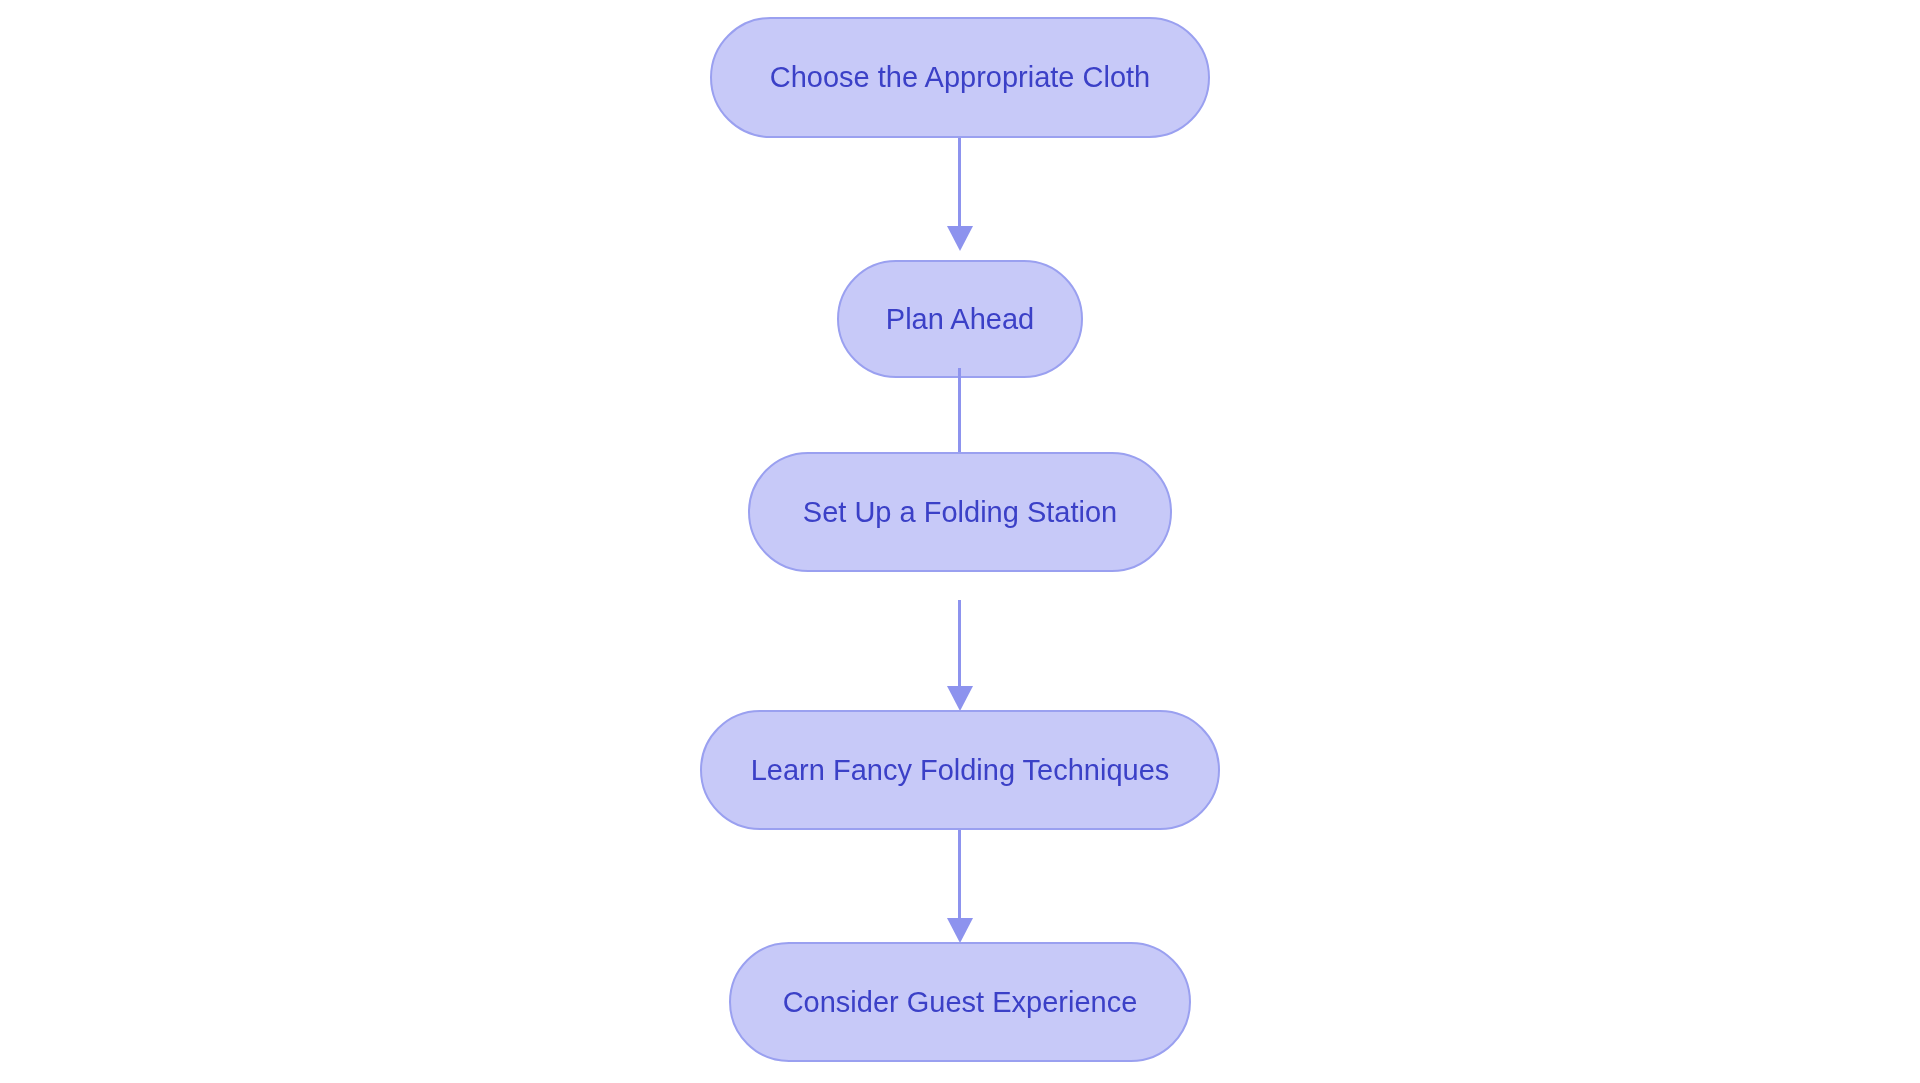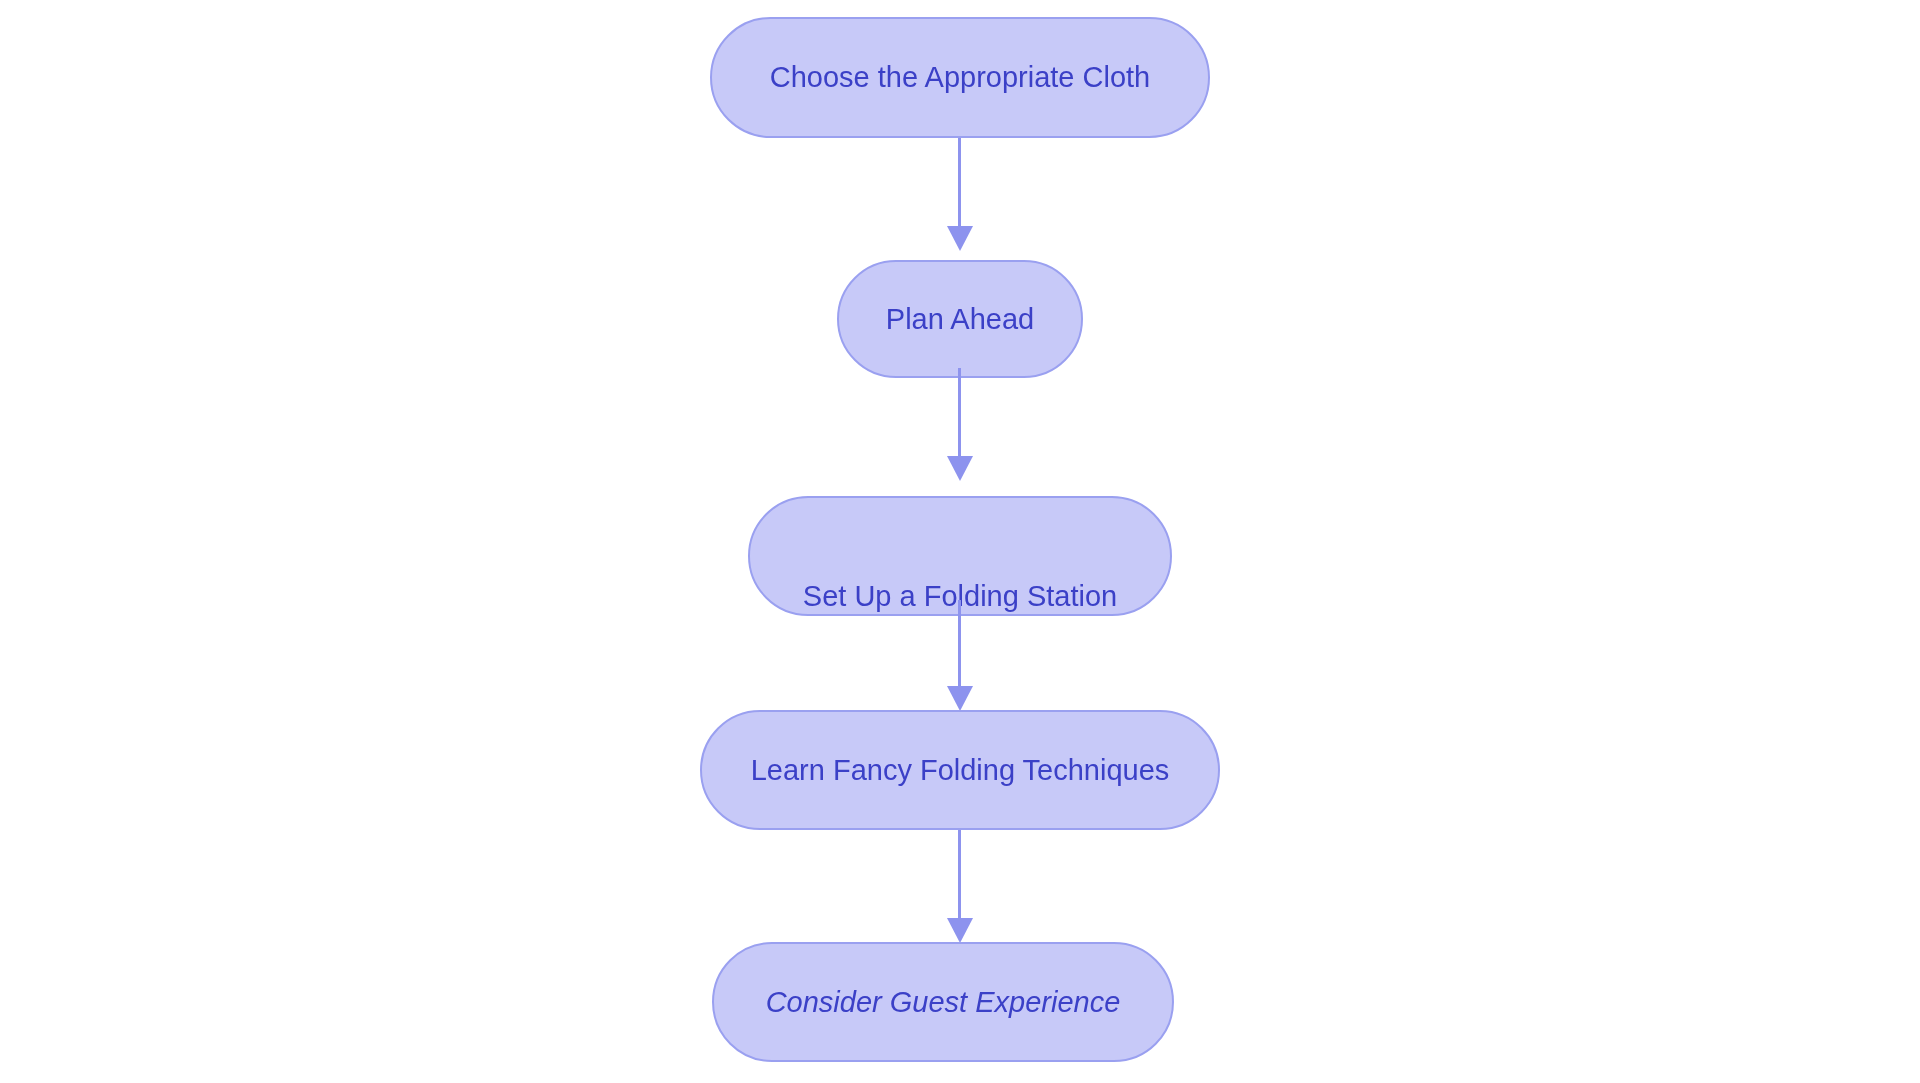--- a/index.html
+++ b/index.html
@@ -33,23 +33,23 @@
     border-radius: 62px;
     color: var(--node-text);
     font-size: 29px;
     line-height: 1.2;
     text-align: center;
     white-space: nowrap;
   }
   
   .n1 { left: 710px; top: 17px;  width: 500px; height: 121px; }
   .n2 { left: 837px; top: 260px; width: 246px; height: 118px; }
-  .n3 { left: 748px; top: 496px; width: 424px; height: 120px; align-items: flex-end; }
+  .n3 { left: 748px; top: 452px; width: 424px; height: 120px; }
   .n4 { left: 700px; top: 710px; width: 520px; height: 120px; text-align: right; }
-  .n5 { left: 712px; top: 942px; width: 462px; height: 120px; font-style: italic; }
+  .n5 { left: 729px; top: 942px; width: 462px; height: 120px; }
 
   .arrow-line {
     position: absolute;
     left: 958px;
     width: 3px;
     background: var(--arrow);
   }
   .arrow-head {
     position: absolute;
     left: 947px;

